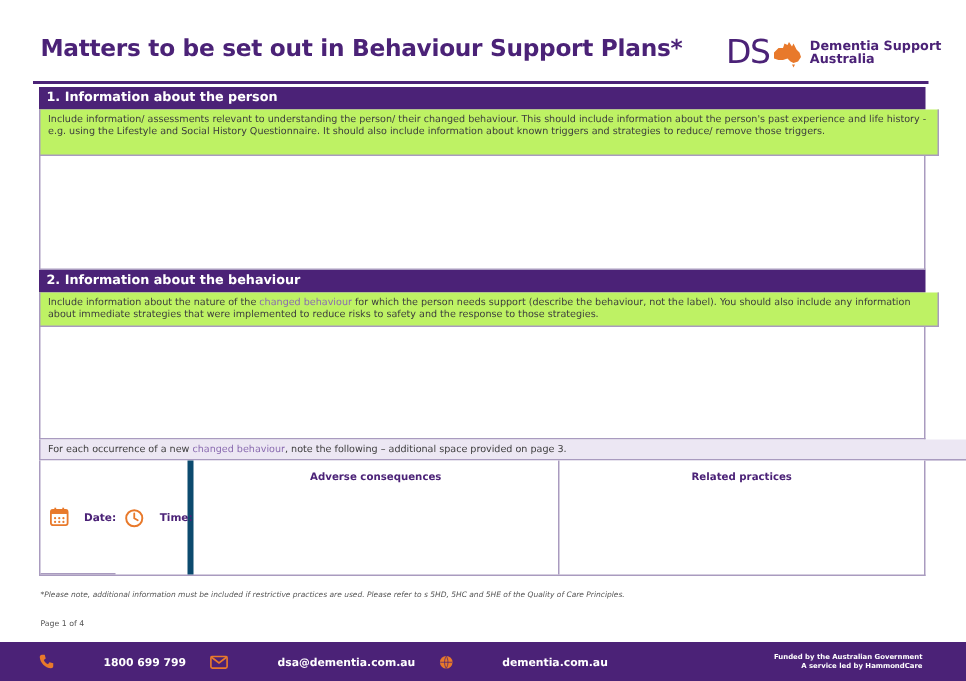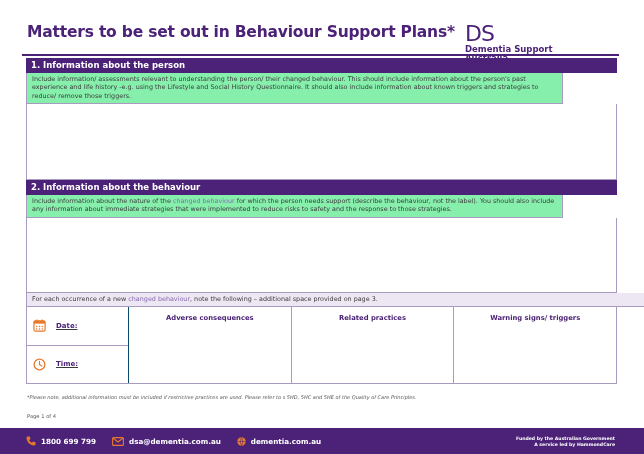--- a/index.html
+++ b/index.html
@@ -6,52 +6,52 @@
   html, body { width: 644px; height: 454px; background: #ffffff; overflow: hidden; }
   body { position: relative; font-family: "DejaVu Sans", sans-serif; color: #3a3a3a; }
 
   .title {
     position: absolute; left: 27px; top: 23px;
     font-size: 15.5px; font-weight: bold; color: #4b2277; letter-spacing: -0.2px;
   }
   .title-rule {
     position: absolute; left: 22px; top: 54px; width: 597px; height: 1.5px; background: #4b2277;
   }
-  .logo { position: absolute; left: 465px; top: 23px; height: 26px; display: flex; align-items: flex-start; flex-direction: column; }
+  .logo { position: absolute; left: 484px; top: 23px; height: 26px; display: flex; align-items: center; }
   .logo-ds { font-size: 22px; color: #4b2277; font-weight: normal; letter-spacing: -1px; font-family: "DejaVu Sans", sans-serif; line-height: 1; }
   .logo-map { width: 22px; height: 20px; margin-left: 1px; margin-right: 4px; }
   .logo-text { font-size: 8.5px; font-weight: bold; color: #4b2277; line-height: 9px; }
 
   .sec-header {
     position: absolute; left: 26px; width: 591px; height: 15px;
     background: #4b2277; color: #ffffff; font-weight: bold; font-size: 8.5px;
     padding: 2px 5px; line-height: 11px;
   }
   .sec-desc {
-    position: absolute; left: 26px; width: 537px;
-    background: #86efac; border: 1px solid #a99bbf; border-top: none;
+    position: absolute; left: 26px; width: 600px;
+    background: #bef264; border: 1px solid #a99bbf; border-top: none;
     font-size: 6.4px; line-height: 8.4px; color: #3d3d3d; padding: 2px 5px;
   }
   .sec-desc .hl { color: #8a6bb0; }
   .sec-blank {
     position: absolute; left: 26px; width: 591px; background: #ffffff;
     border: 1px solid #a99bbf; border-top: none;
   }
   .note-row {
     position: absolute; left: 26px; top: 293px; width: 633px; height: 14px;
     background: #ece7f3; border: 1px solid #a99bbf; border-top: none;
     font-size: 6.4px; line-height: 12px; color: #3d3d3d; padding: 0 5px;
   }
   .note-row .hl { color: #8a6bb0; }
 
   .grid {
     position: absolute; left: 26px; top: 307px; width: 591px; height: 77px;
     border: 1px solid #a99bbf; border-top: none; display: flex; background: #fff;
   }
-  .left-col { width: 102px; border-right: 1px solid #0c4a6e; display: flex; flex-direction: column; text-decoration: underline; }
+  .left-col { width: 102px; border-right: 4px solid #0c4a6e; display: flex; flex-direction: row; }
   .left-cell {
     flex: 1; display: flex; align-items: center; padding-left: 6px;
     border-bottom: 1px solid #a99bbf;
   }
   .left-cell:last-child { border-bottom: none; }
   .left-cell .icon { width: 13px; height: 13px; margin-right: 10px; }
   .left-cell .lbl { font-size: 7px; font-weight: bold; color: #4b2277; }
   .data-col { flex: 1; border-right: 1px solid #a99bbf; text-align: center; padding-top: 7px; }
   .data-col:last-child { border-right: none; }
   .data-col .hdr { font-size: 6.8px; font-weight: bold; color: #4b2277; }
@@ -59,21 +59,21 @@
   .footnote {
     position: absolute; left: 27px; top: 394px;
     font-size: 5px; font-style: italic; color: #555;
   }
   .page-num { position: absolute; left: 27px; top: 413px; font-size: 5.2px; color: #555; }
 
   .footer {
     position: absolute; left: 0; top: 428px; width: 644px; height: 26px; background: #4b2277;
     color: #fff; display: flex; align-items: center;
   }
-  .footer .item { display: flex; align-items: center; font-size: 7.2px; font-weight: bold; margin-right: 16px; }
+  .footer .item { display: flex; align-items: center; font-size: 7.2px; font-weight: bold; margin-right: 16px; gap: 28px; }
   .footer .item svg { margin-right: 5px; }
   .footer .first { margin-left: 26px; }
   .footer .credit {
     position: absolute; right: 29px; top: 8px; text-align: right;
     font-size: 4.6px; font-weight: bold; line-height: 6px;
   }
 </style>
 </head>
 <body>
 
@@ -126,23 +126,20 @@
       </svg>
       <span class="lbl">Time:</span>
     </div>
   </div>
   <div class="data-col">
     <div class="hdr">Adverse consequences</div>
   </div>
   <div class="data-col">
     <div class="hdr">Related practices</div>
   </div>
-  <div class="data-col">
-    <div class="hdr">Warning signs/ triggers</div>
-  </div>
 </div>
 
 <div class="footnote">*Please note, additional information must be included if restrictive practices are used. Please refer to s 5HD, 5HC and 5HE of the Quality of Care Principles.</div>
 <div class="page-num">Page 1 of 4</div>
 
 <div class="footer">
   <div class="item first">
     <svg width="10" height="10" viewBox="0 0 10 10">
       <path d="M2 0.5 L3.8 0.5 L4.5 3 L3.2 4 C3.8 5.4 4.6 6.2 6 6.8 L7 5.5 L9.5 6.2 L9.5 8 C9.5 9 8.8 9.5 8 9.5 C4 9.2 0.8 6 0.5 2 C0.5 1.2 1 0.5 2 0.5 Z" fill="#e8792b"></path>
     </svg>

